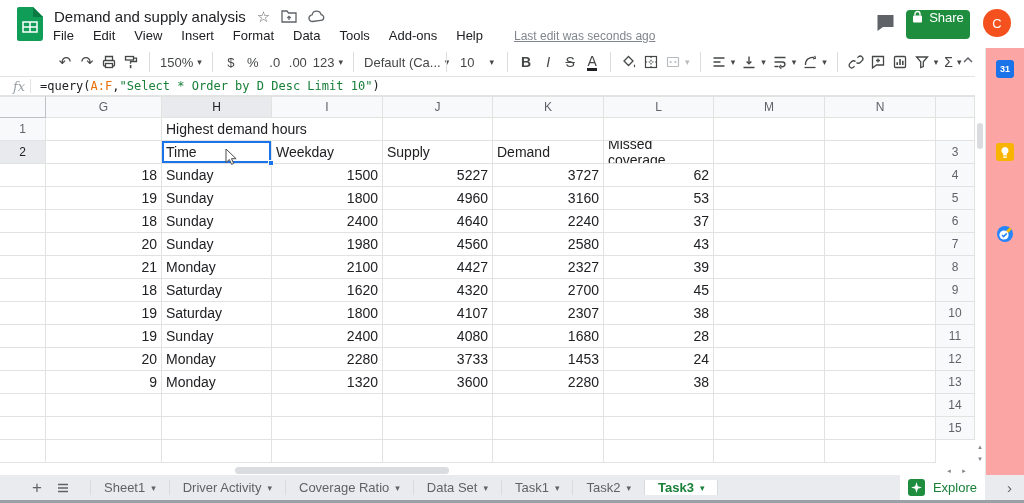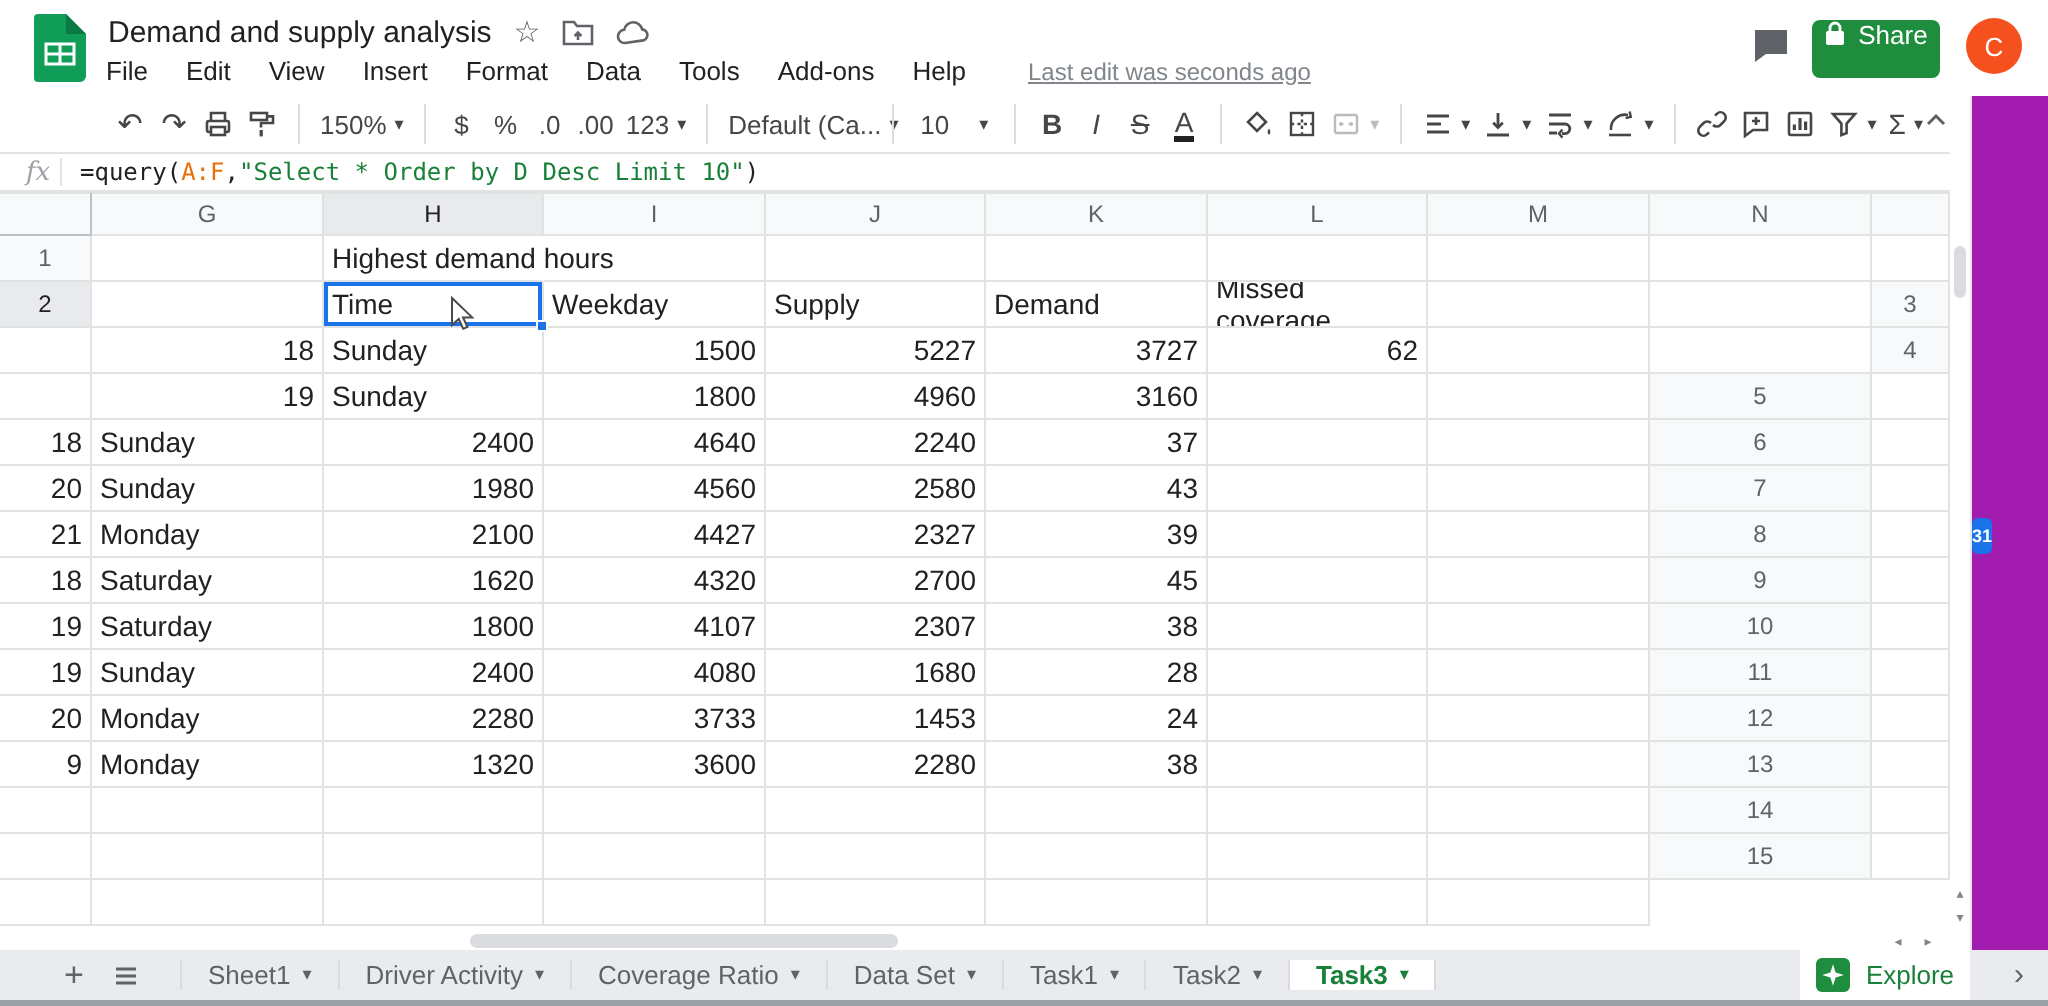--- a/index.html
+++ b/index.html
@@ -69,22 +69,22 @@
 
   
   .vscroll { position:absolute; left:975px; top:97px; width:10px; height:367px; background:#fff; }
   .vthumb { position:absolute; left:2px; top:26px; width:6px; height:26px; border-radius:3px; background:#dadce0; }
   .vsb-btn { position:absolute; width:10px; height:11px; color:#80868b; font-size:7px; display:flex; align-items:center; justify-content:center; }
   .hstrip { position:absolute; left:0; top:464px; width:1024px; height:11px; background:#fff; }
   .hthumb { position:absolute; left:235px; top:467px; width:214px; height:7px; border-radius:4px; background:#dadce0; }
   .hsb-btn { position:absolute; top:466px; width:12px; height:9px; color:#80868b; font-size:7px; display:flex; align-items:center; justify-content:center; }
 
   
-  .sidebar { position:absolute; left:985px; top:48px; width:39px; height:427px; background:#a21caf;
-    border-left:1px solid #e4e6e8; display:flex; flex-direction:row; align-items:center;gap:40px; }
+  .sidebar { position:absolute; left:985px; top:48px; width:39px; height:427px; background:#fca5a5;
+    border-left:1px solid #e4e6e8; display:flex; flex-direction:column; align-items:center;gap:40px; }
   .side-ico { margin-top:12px; }
   .cal-ico { width:18px; height:18px; border-radius:3px; background:#1a73e8; color:#fff; font-size:9px; font-weight:bold;
     display:flex; align-items:center; justify-content:center; margin-top:12px; }
   .keep-ico { width:18px; height:18px; border-radius:3px; background:#f8b400; display:flex; align-items:center; justify-content:center; margin-top:25px; }
 
   
   .tabbar { position:absolute; left:0; top:475px; width:1024px; height:25px; background:#e9ebee;
     display:flex; align-items:stretch; font-size:13px; color:#5f6368; }
   .tab-tool { width:26px; display:flex; align-items:center; justify-content:center; flex:none; }
   .add-sheet { margin-left:24px; font-size:17px; color:#5f6368; }
@@ -341,20 +341,21 @@
     <div class="cell right">62</div>
     <div class="cell"></div>
     <div class="cell"></div>
     <div class="hcell">4</div>
     <div class="cell"></div>
     <div class="cell right">19</div>
     <div class="cell">Sunday</div>
     <div class="cell right">1800</div>
     <div class="cell right">4960</div>
     <div class="cell right">3160</div>
+    <div class="cell right">53</div>
     <div class="cell"></div>
     <div class="cell"></div>
     <div class="hcell">5</div>
     <div class="cell"></div>
     <div class="cell right">18</div>
     <div class="cell">Sunday</div>
     <div class="cell right">2400</div>
     <div class="cell right">4640</div>
     <div class="cell right">2240</div>
     <div class="cell right">37</div>

